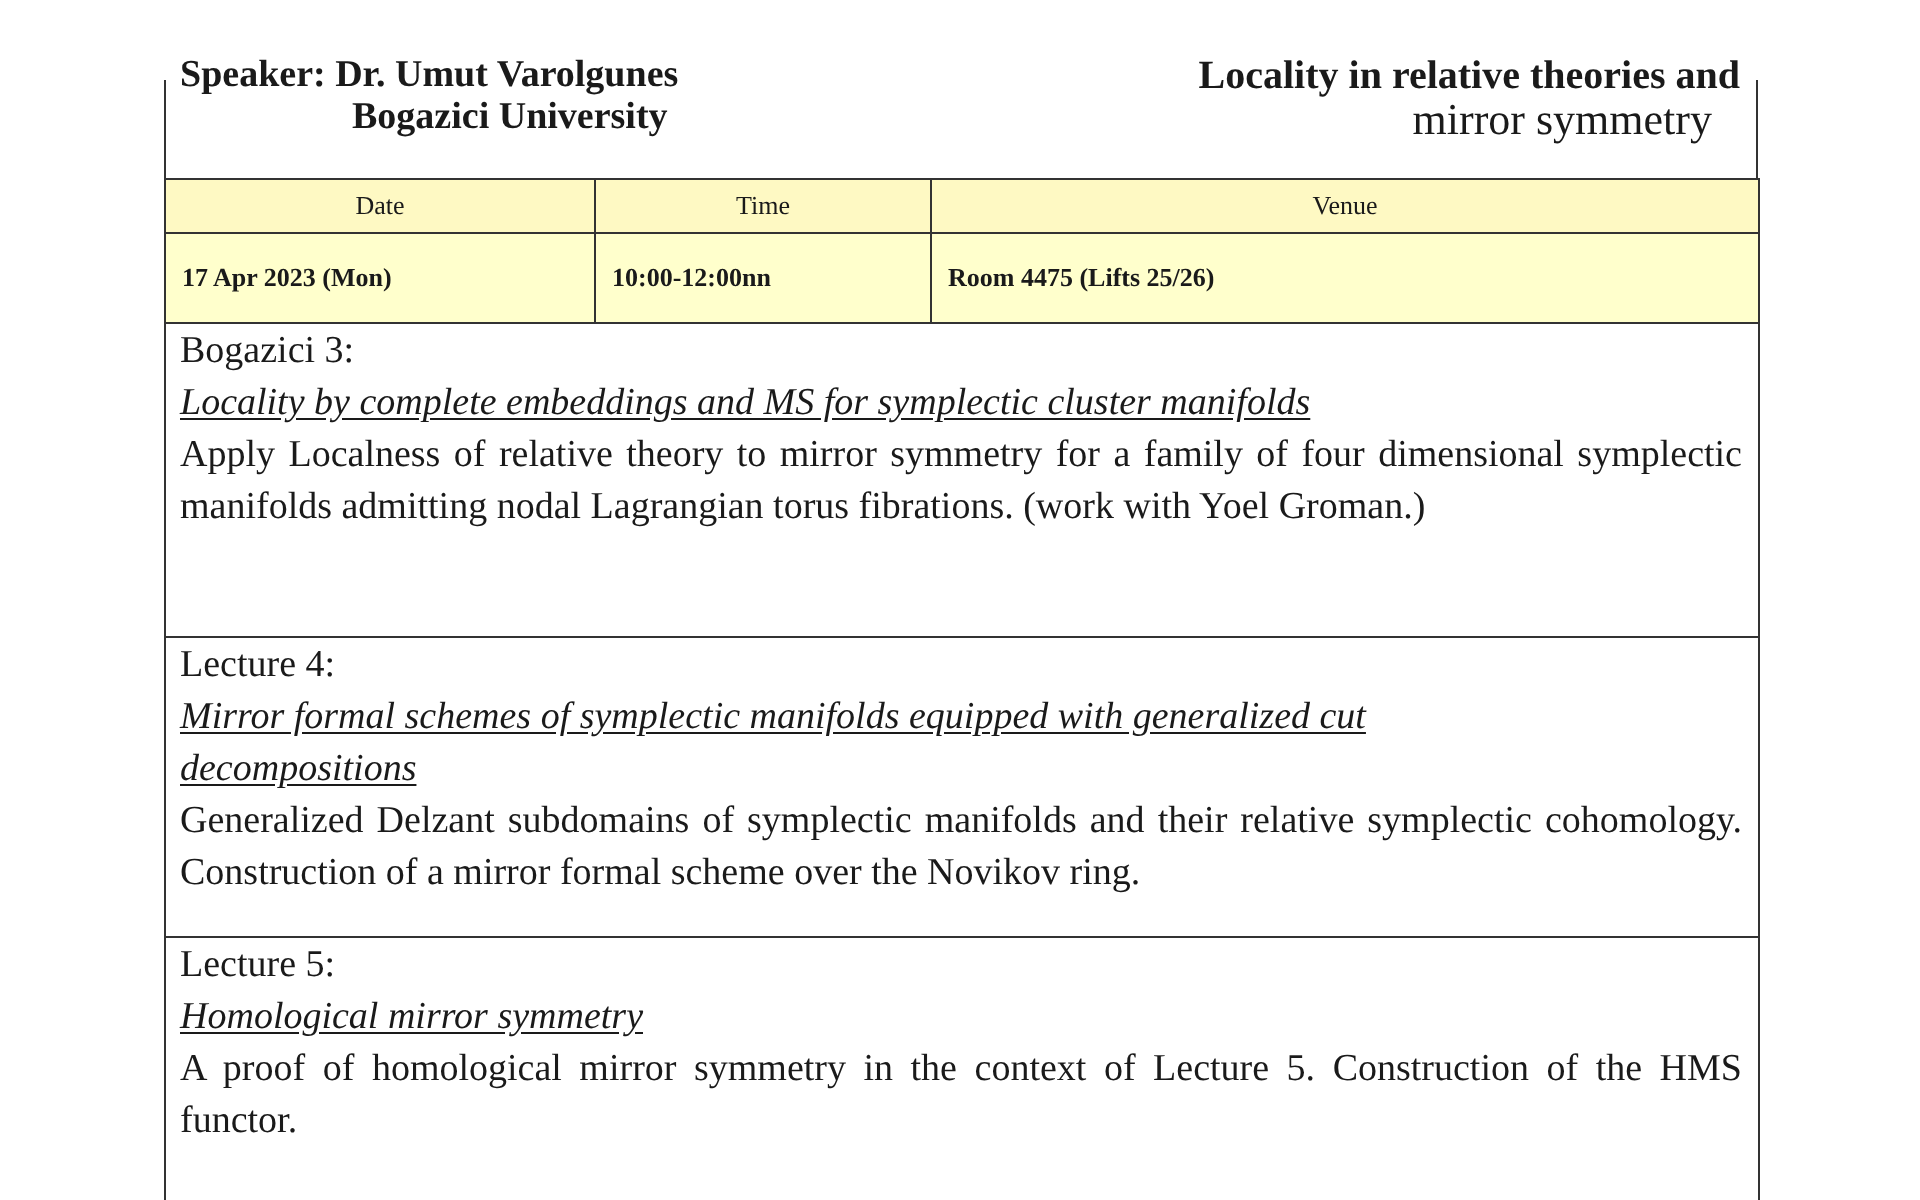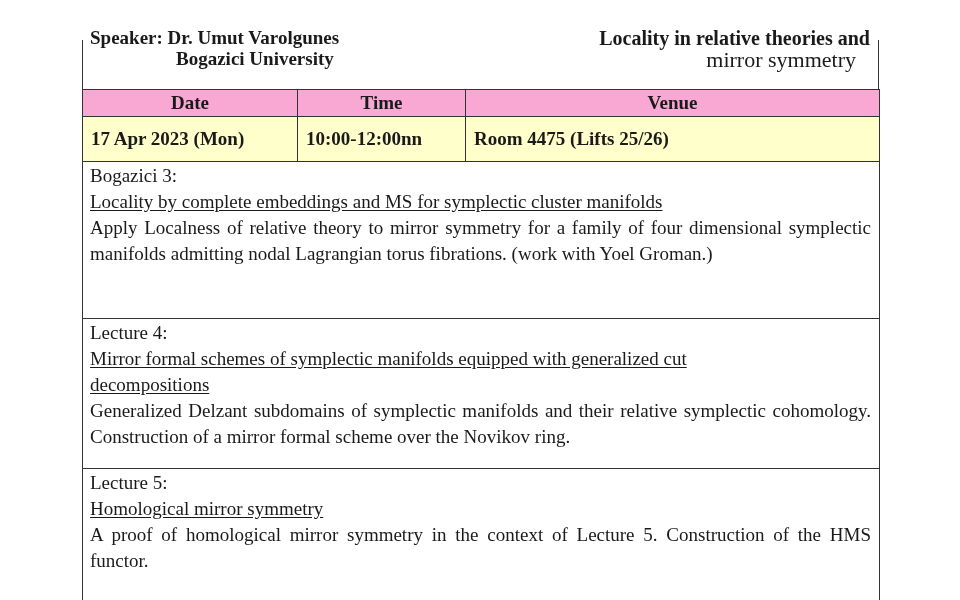--- a/index.html
+++ b/index.html
@@ -24,30 +24,30 @@
     position:absolute; right:104px; top:7px; font-size:22px; font-weight:normal; white-space:nowrap;
   }
   table.sched {
     position:absolute; left:82px; top:49px; width:797px;
     border-collapse:collapse; table-layout:fixed;
   }
   table.sched td, table.sched th {
     border:1.5px solid #333; padding:0 8px; vertical-align:middle;
   }
   tr.head th {
-    background:#f9a8d4; height:26px; font-size:19px; font-weight:bold; text-align:center; padding:0;
+    background:#fef9c3; height:26px; font-size:13px; font-weight:normal; text-align:center; padding:0;
   }
   tr.slot td {
-    background:#ffffcc; height:44px; font-size:19px; font-weight:bold; white-space:nowrap;
+    background:#ffffcc; height:44px; font-size:13px; font-weight:bold; white-space:nowrap;
   }
   tr.lecture td {
     vertical-align:top; font-size:19px; line-height:26px; padding:1px 8px 0 7px;
   }
   .lec-label { display:block; }
-  .lec-title { display:block; text-decoration:underline; text-underline-offset:2px; }
+  .lec-title { display:block; text-decoration:underline; text-underline-offset:2px;font-style:italic; }
   .lec-desc { display:block; text-align:justify; }
 </style>
 </head>
 <body>
 
 <div class="page">
   <div class="frame-left"></div>
   <div class="frame-right"></div>
 
   <div class="speaker-line">Speaker: Dr. Umut Varolgunes</div>

